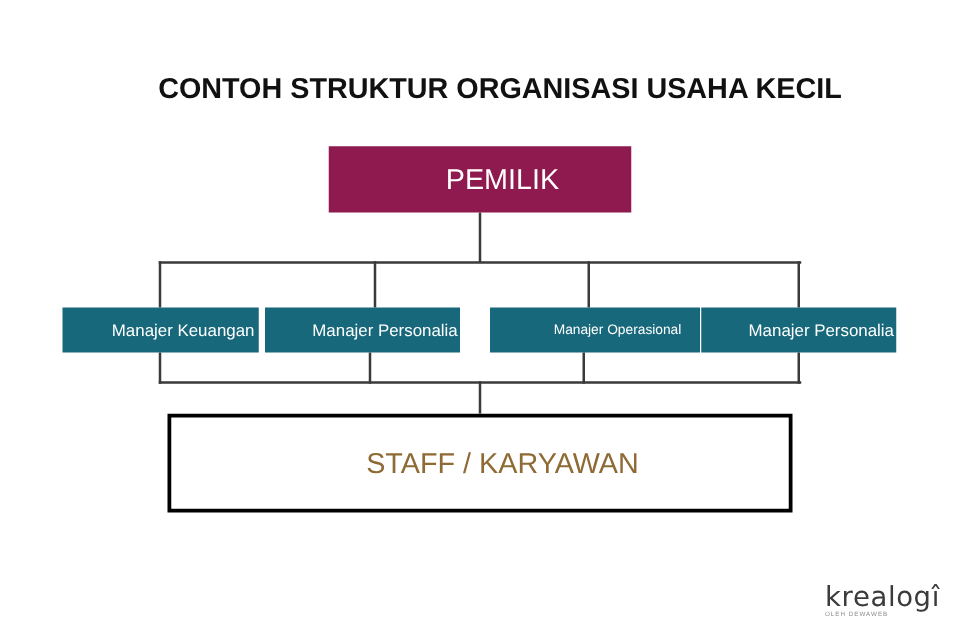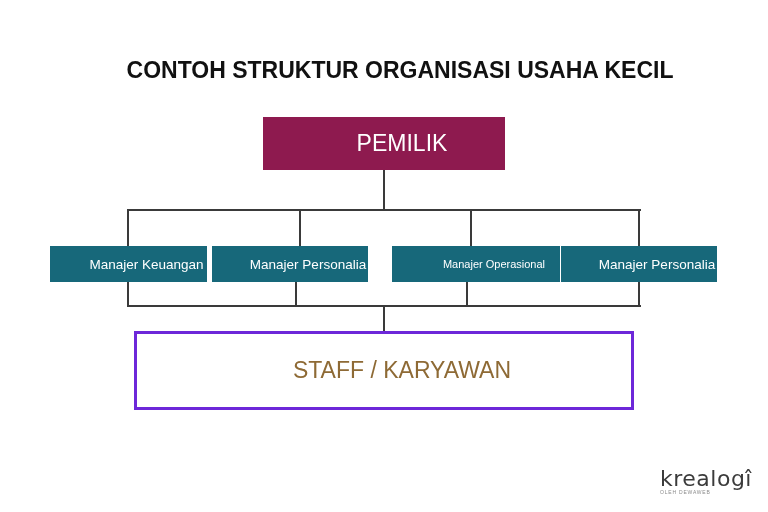--- a/index.html
+++ b/index.html
@@ -13,21 +13,21 @@
     }
     .line { position: absolute; background: #3a3a3a; }
     .box {
       position: absolute; display: flex; align-items: center; justify-content: center;
       box-sizing: border-box; font-weight: normal; padding-left: 36px;
     }
     .owner { left: 263px; top: 117px; width: 242px; height: 53px; background: #8e1a4f; color: #ffffff; font-size: 23px; }
     .mgr { top: 246px; height: 36px; background: #17687a; color: #ffffff; font-size: 13.5px; white-space: nowrap; text-align: right; }
     .staff {
       left: 134px; top: 331px; width: 500px; height: 79px; background: #ffffff;
-      border: 3px solid #6d28d9; color: #8e6a35; font-size: 23px;
+      border: 3px solid #000000; color: #8e6a35; font-size: 23px;
     }
     .logo {
       position: absolute; left: 660px; top: 466px; color: #3b3b3b;
     }
     .logo-main { font-size: 22px; letter-spacing: 0.5px; font-family: "DejaVu Sans", sans-serif; }
     .logo-sub { font-size: 5px; color: #8a8a8a; letter-spacing: 0.8px; margin-top: -2px; }
   </style>
 </head>
 <body>
 

